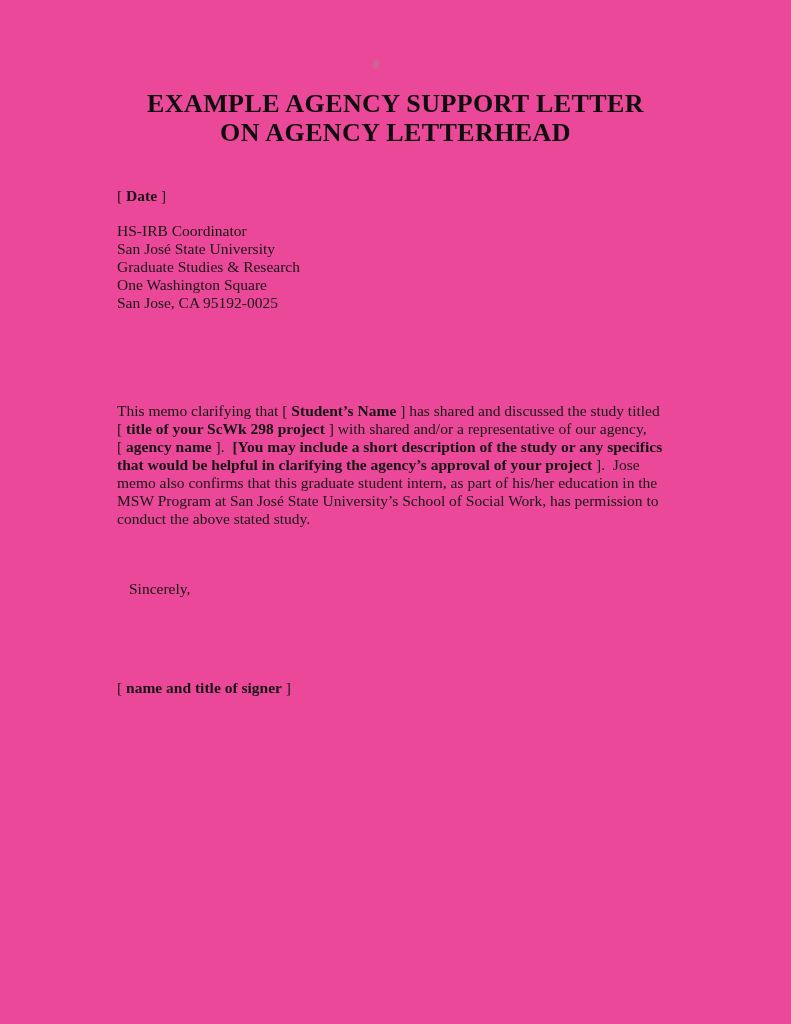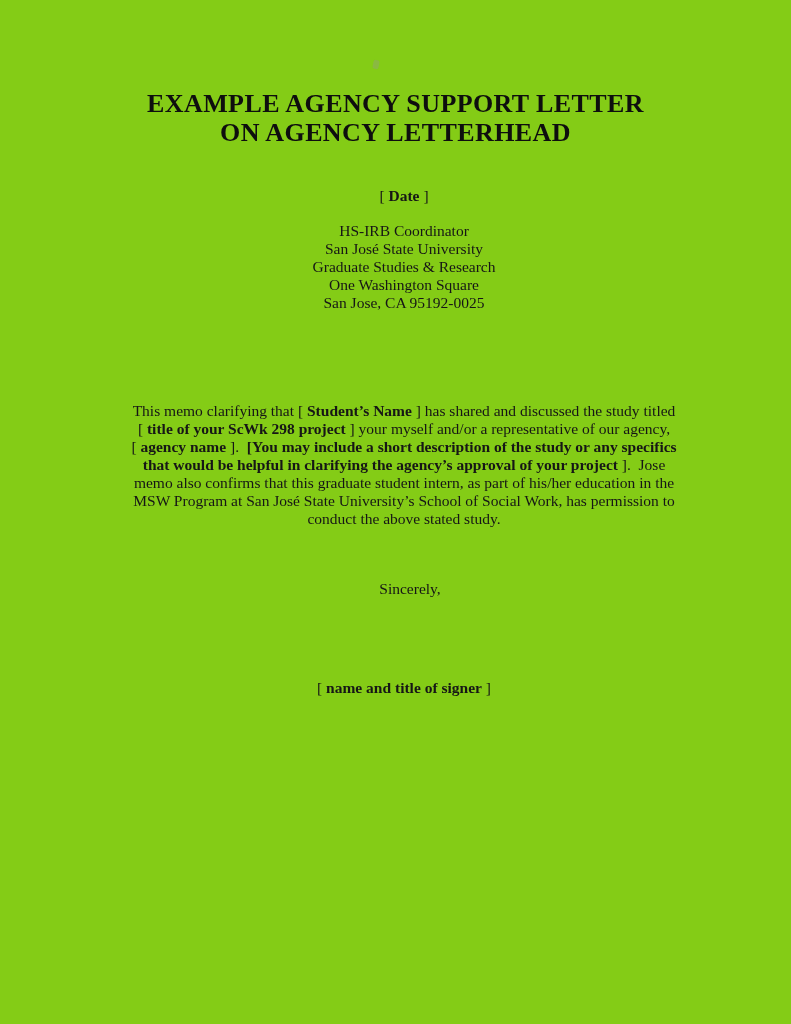--- a/index.html
+++ b/index.html
@@ -4,21 +4,21 @@
 <style>
   html, body {
     margin: 0;
     padding: 0;
     background: #fdfdfd;
   }
   .page {
     position: relative;
     width: 791px;
     height: 1024px;
-    background: #84cc16;
+    background: #ec4899;
     font-family: "Liberation Serif", "DejaVu Serif", serif;
     color: #161616;
     overflow: hidden;
   }
   .letter-title {
     position: absolute;
     top: 89px;
     left: 0;
     width: 791px;
     text-align: center;
@@ -36,21 +36,20 @@
     line-height: 18px;
   }
   .date-block      { top: 187px; }
   .address-block   { top: 222px; }
   .salutation-block{ top: 365px; }
   .body-block     { top: 402px; }
   .closing-block   { top: 580px; margin-left: 12px; }
   .signature-block { top: 679px; }
   .line {
     white-space: pre-wrap;
-    text-align: center;
   }
   .rich span { white-space: pre-wrap; }
   .b { font-weight: 700; }
   .scan-artifact {
     position: absolute;
     left: 373px;
     top: 60px;
     width: 6px;
     height: 9px;
     border-radius: 2px;
@@ -76,21 +75,21 @@
     <div class="line">HS-IRB Coordinator</div>
     <div class="line">San José State University</div>
     <div class="line">Graduate Studies &amp; Research</div>
     <div class="line">One Washington Square</div>
     <div class="line">San Jose, CA 95192-0025</div>
   </div>
 
 
   <div class="block body-block">
     <div class="line rich"><span>This memo clarifying that [ </span><span class="b">Student’s Name</span><span> ] has shared and discussed the study titled</span></div>
-    <div class="line rich"><span>[ </span><span class="b">title of your ScWk 298 project</span><span> ] your myself and/or a representative of our agency,</span></div>
+    <div class="line rich"><span>[ </span><span class="b">title of your ScWk 298 project</span><span> ] with shared and/or a representative of our agency,</span></div>
     <div class="line rich"><span>[ </span><span class="b">agency name</span><span> ].  </span><span class="b">[You may include a short description of the study or any specifics</span></div>
     <div class="line rich"><span class="b">that would be helpful in clarifying the agency’s approval of your project</span><span> ].  Jose</span></div>
     <div class="line rich"><span>memo also confirms that this graduate student intern, as part of his/her education in the</span></div>
     <div class="line rich"><span>MSW Program at San José State University’s School of Social Work, has permission to</span></div>
     <div class="line rich"><span>conduct the above stated study.</span></div>
   </div>
 
   <div class="block closing-block line">Sincerely,</div>
 
   <div class="block signature-block line rich"><span>[ </span><span class="b">name and title of signer</span><span> ]</span></div>

